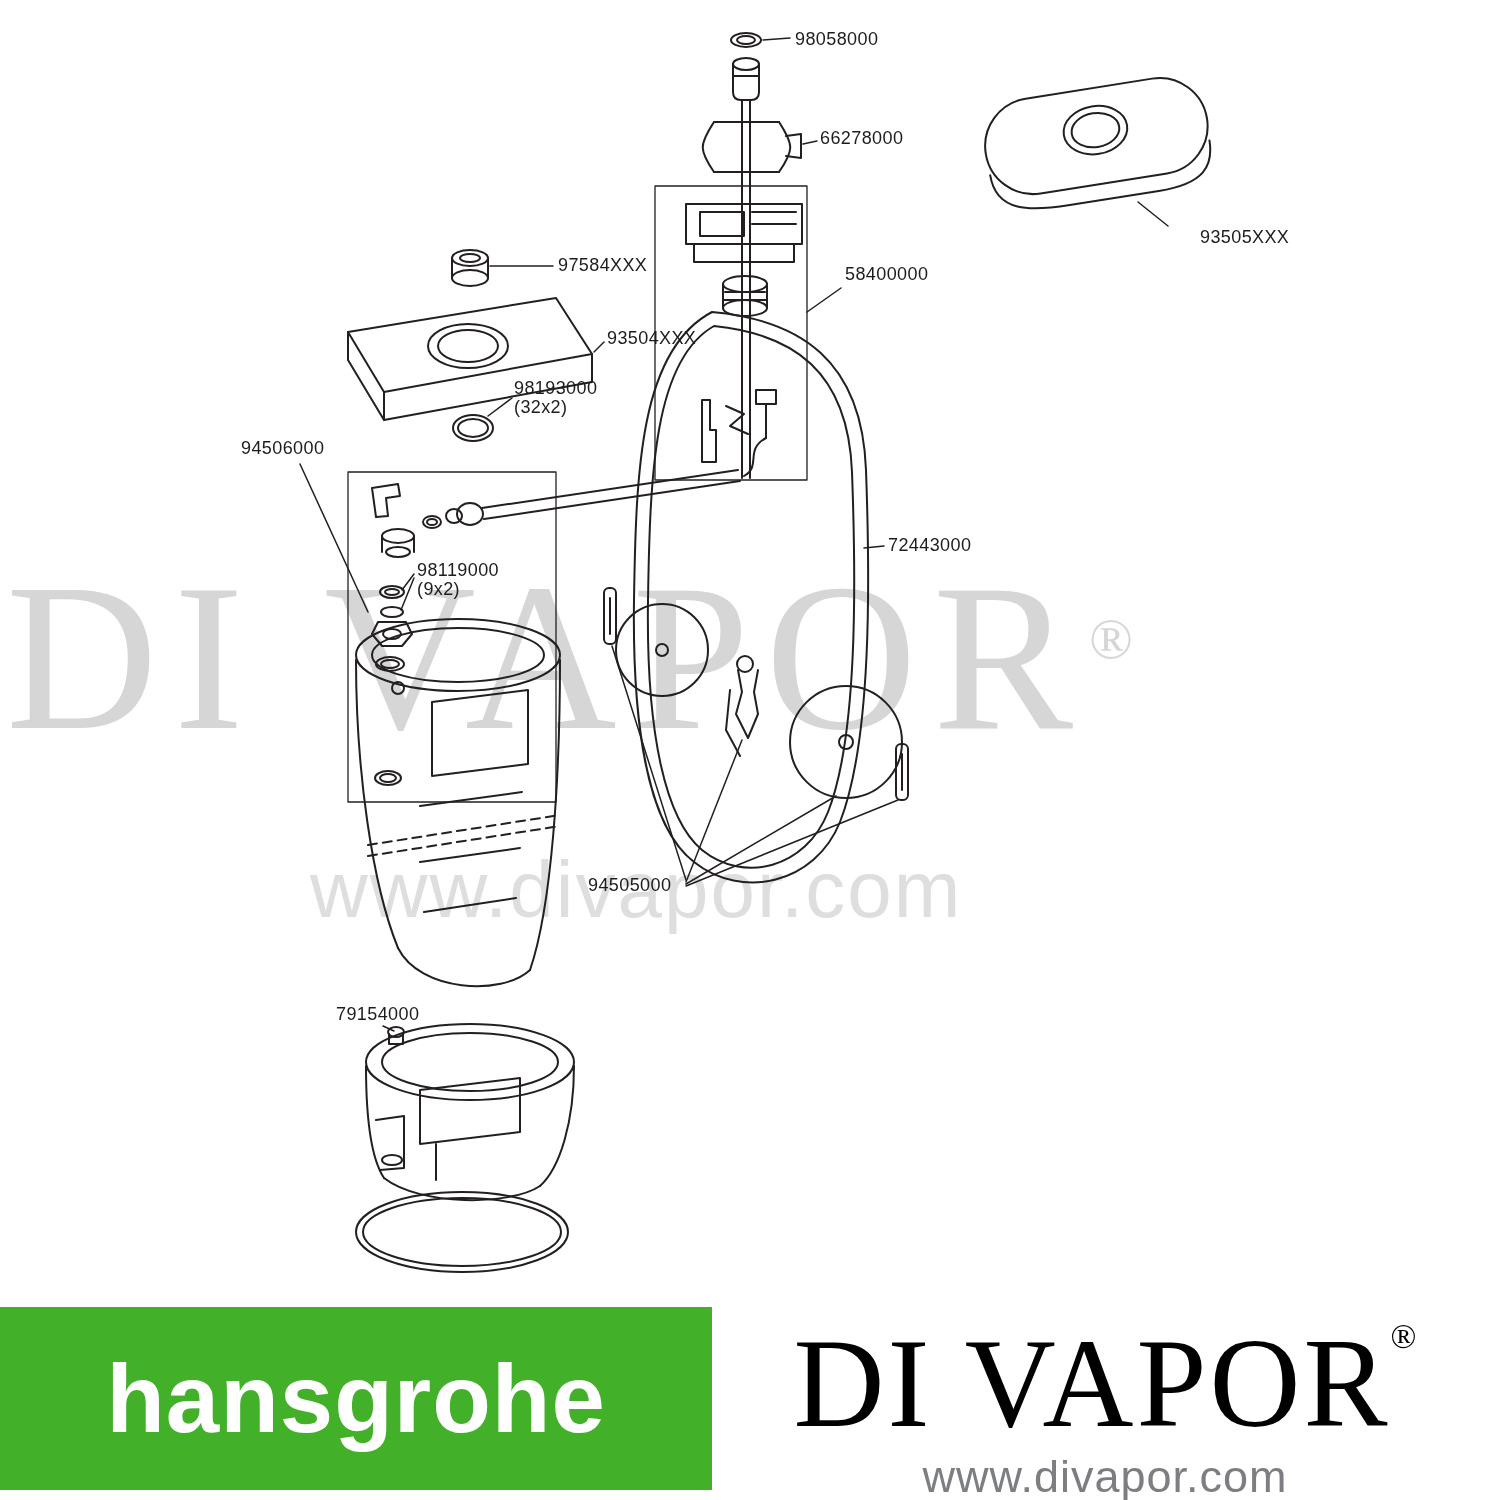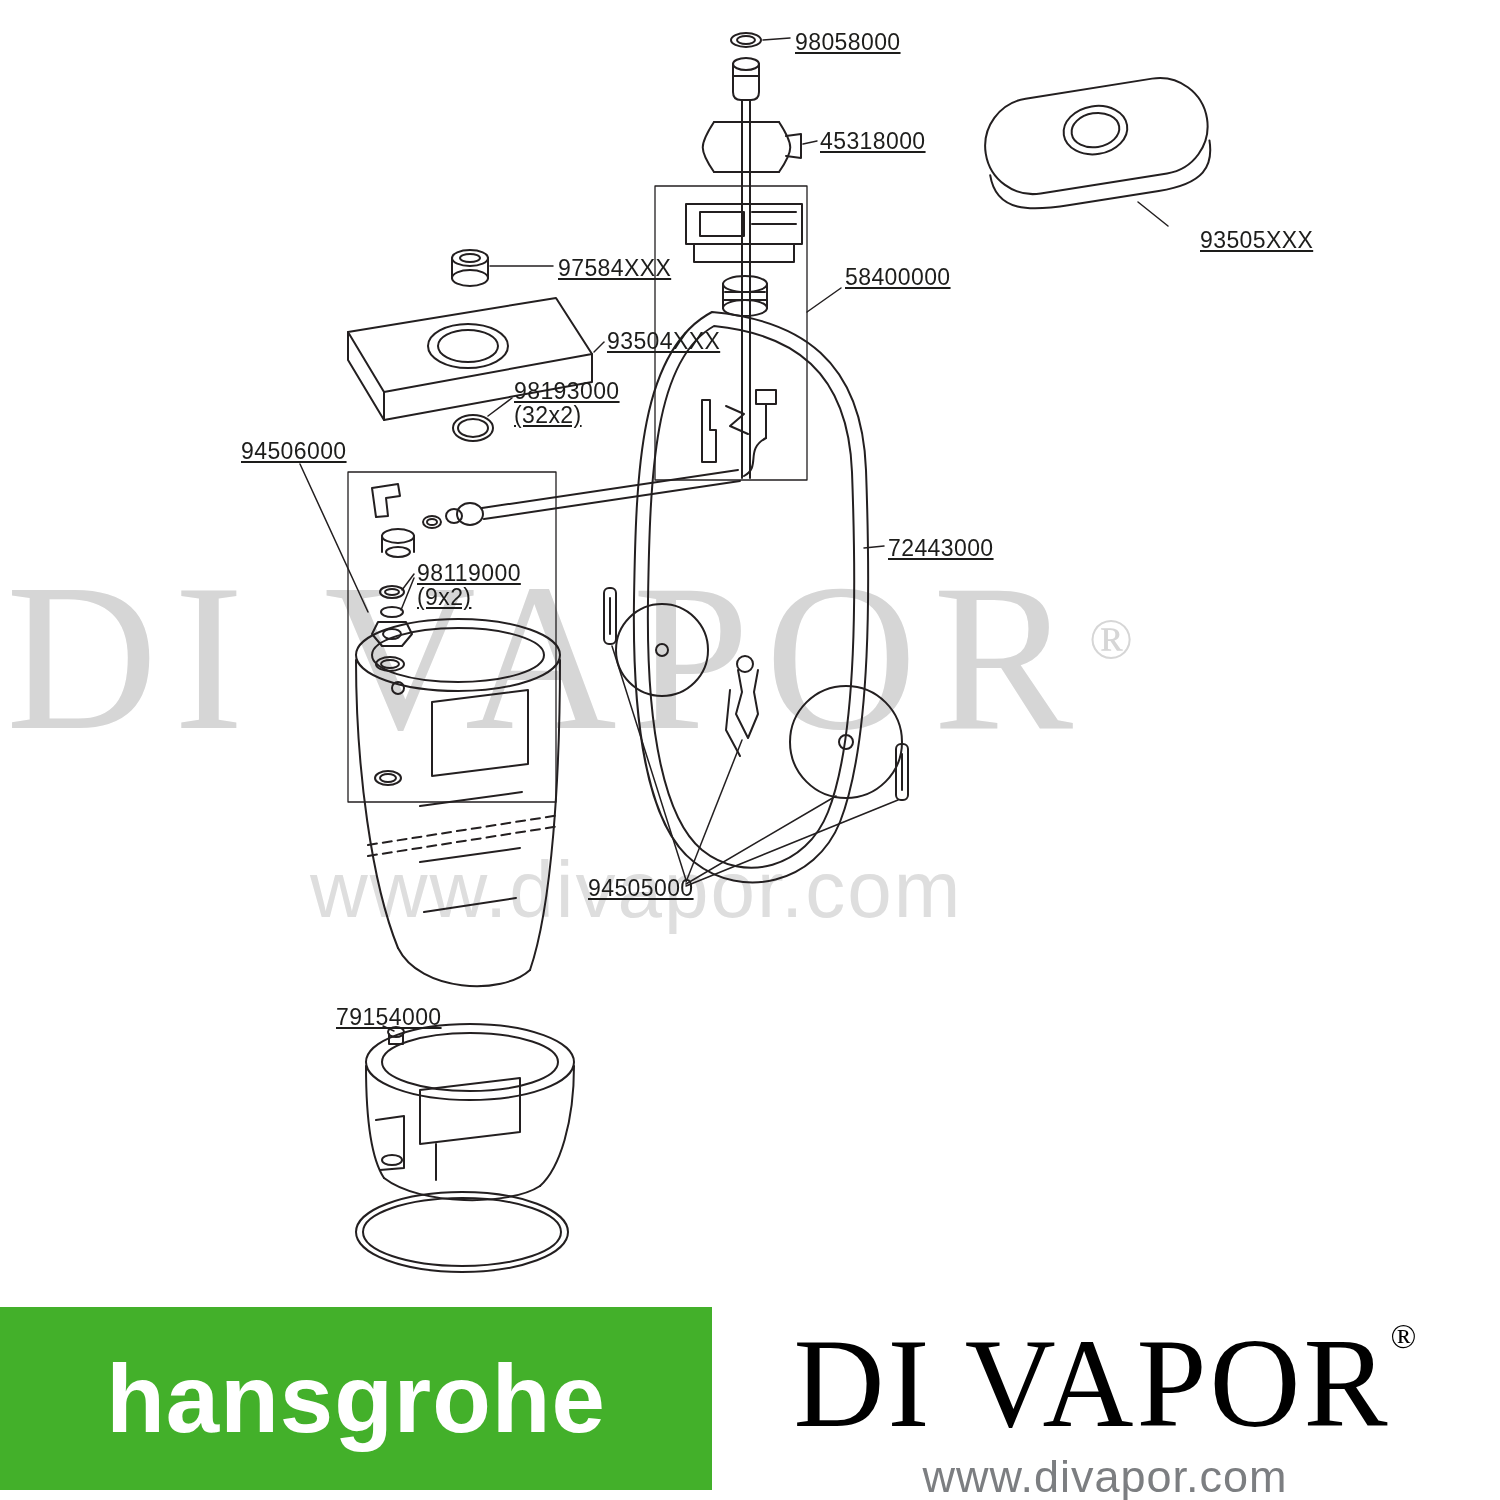--- a/index.html
+++ b/index.html
@@ -15,22 +15,22 @@
   }
   .wm-logo sup{font-size:58px;vertical-align:70px;letter-spacing:0;}
   .wm-url{
     position:absolute;left:310px;top:850px;
     font-family:"Liberation Sans",sans-serif;font-size:80px;line-height:1;
     color:#dedede;letter-spacing:2px;white-space:nowrap;user-select:none;
   }
   
   svg.drawing{position:absolute;left:0;top:0;}
   .plabel{
-    position:absolute;font-size:23px;color:#1d1d1b;letter-spacing:0.4px;
-    white-space:nowrap;line-height:1.05;text-decoration:underline;
+    position:absolute;font-size:18px;color:#1d1d1b;letter-spacing:0.4px;
+    white-space:nowrap;line-height:1.05;
   }
   .plabel .sub{display:block;}
   
   .footer-green{
     position:absolute;left:0;top:1307px;width:712px;height:183px;
     background:#43b02a;display:flex;align-items:center;justify-content:center;
   }
   .footer-green .brand{
     color:#ffffff;font-size:96px;font-weight:bold;letter-spacing:1px;
     font-family:"Liberation Sans",sans-serif;
@@ -240,21 +240,21 @@
         <line x1="686" y1="880" x2="612" y2="646"></line>
         <line x1="686" y1="882" x2="742" y2="740"></line>
         <line x1="686" y1="884" x2="836" y2="796"></line>
         <line x1="686" y1="886" x2="898" y2="800"></line>
         <line x1="383" y1="1026" x2="394" y2="1031"></line>
       </g>
     </g>
   </svg>
 
   <div class="plabel" style="left:795px;top:30px">98058000</div>
-  <div class="plabel" style="left:820px;top:129px">45318000</div>
+  <div class="plabel" style="left:820px;top:129px">66278000</div>
   <div class="plabel" style="left:558px;top:256px">97584XXX</div>
   <div class="plabel" style="left:607px;top:329px">93504XXX</div>
   <div class="plabel" style="left:514px;top:379px">
     <span>98193000</span>
     <span class="sub">(32x2)</span>
   </div>
   <div class="plabel" style="left:845px;top:265px">58400000</div>
   <div class="plabel" style="left:1200px;top:228px">93505XXX</div>
   <div class="plabel" style="left:241px;top:439px">94506000</div>
   <div class="plabel" style="left:417px;top:561px">

